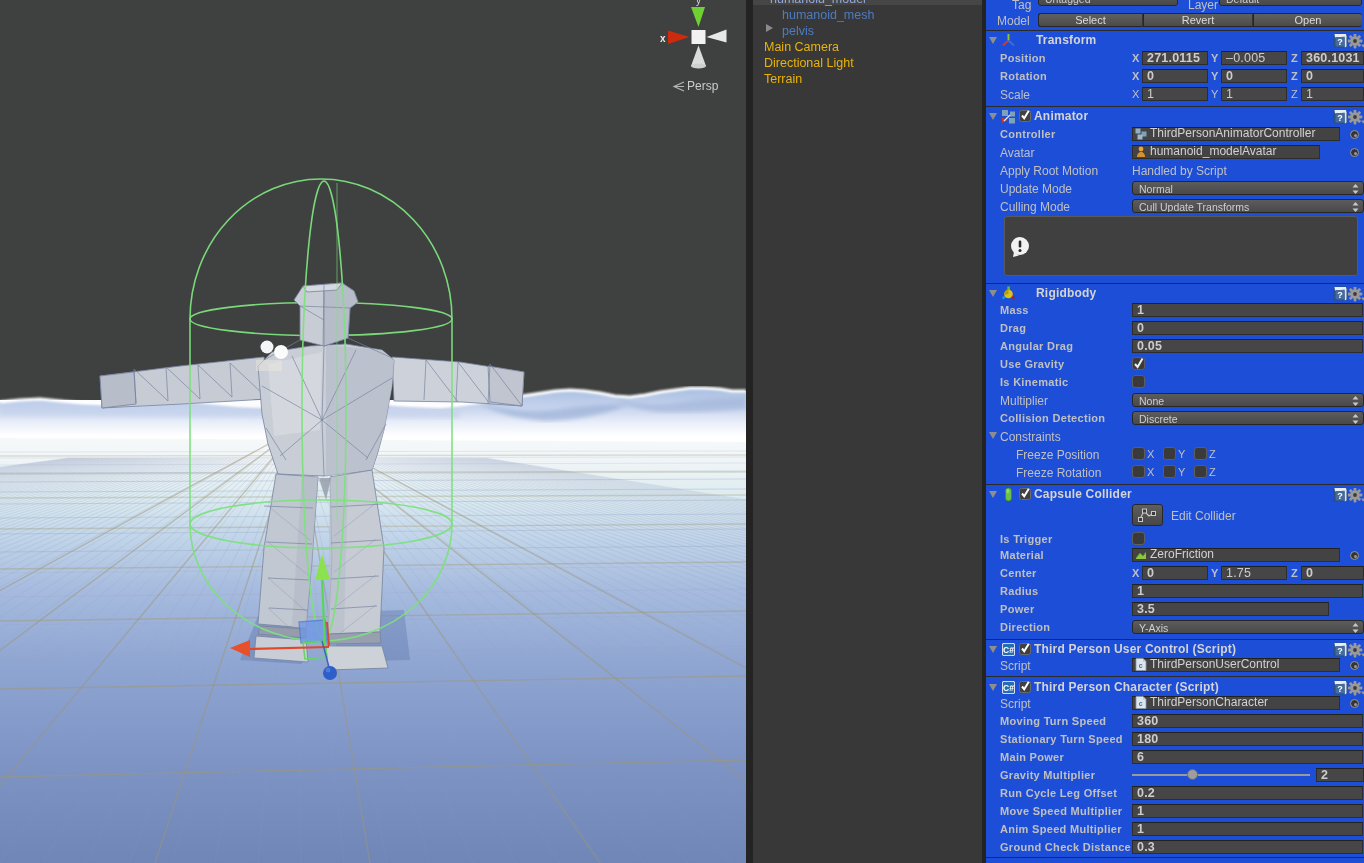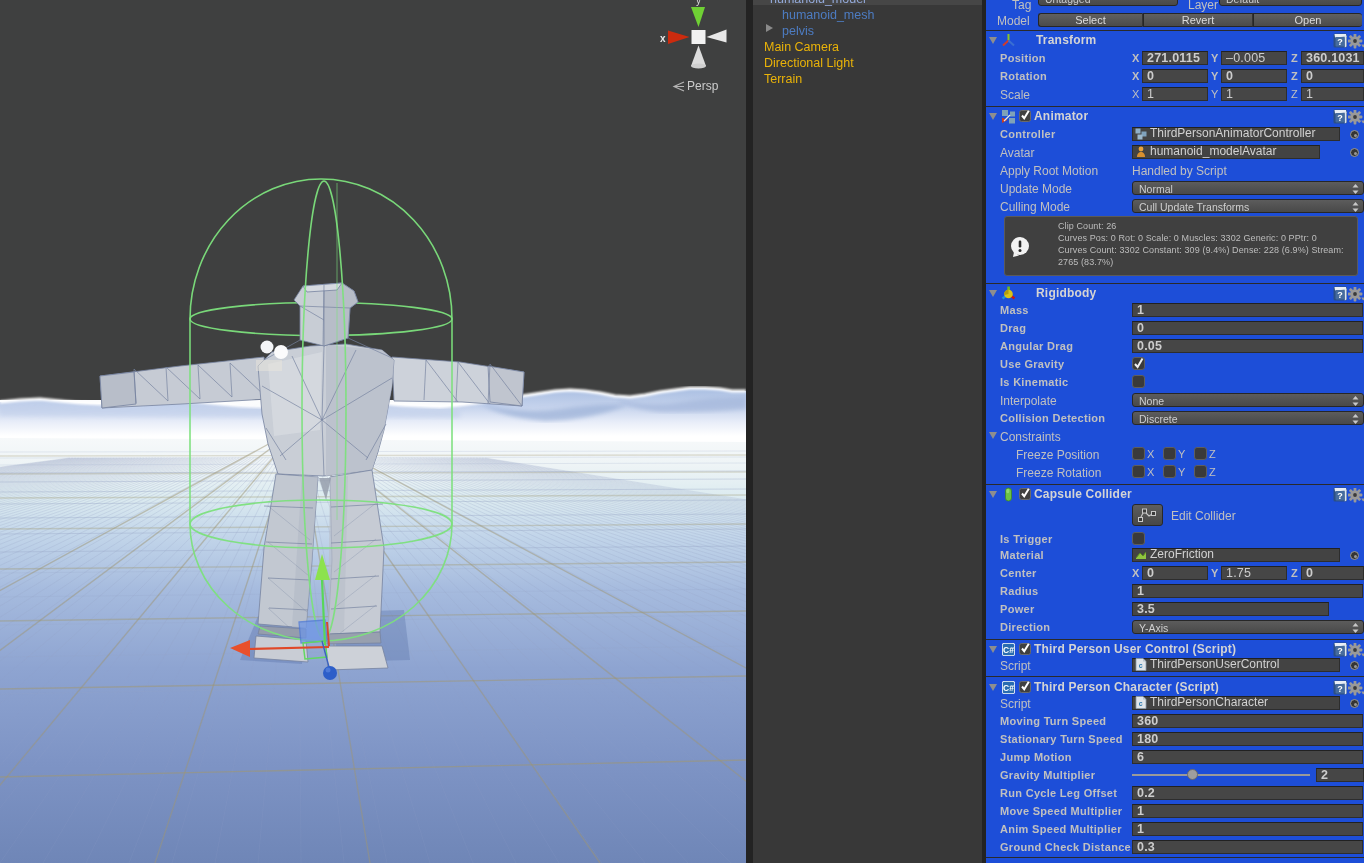--- a/index.html
+++ b/index.html
@@ -546,21 +546,20 @@
           <polygon points="3.5,0 6.5,3.5 0.5,3.5" fill="#c8c8c8"></polygon>
           <polygon points="3.5,10 6.5,6.5 0.5,6.5" fill="#c8c8c8"></polygon>
         </svg></span></div>
 <div class="abs" style="left:18px;top:216px;width:354px;height:60px;border:1px solid #5a5a5a;border-radius:3px;background:#404040">
       <svg class="abs" style="left:4px;top:19px" width="22" height="22" viewBox="0 0 22 22">
         <circle cx="11" cy="10" r="9" fill="#f2f2f2"></circle>
         <polygon points="5,16 10,19.5 4,21" fill="#f2f2f2"></polygon>
         <rect x="9.7" y="4.5" width="2.6" height="7" rx="1.2" fill="#2a2a2a"></rect>
         <circle cx="11" cy="14.6" r="1.5" fill="#2a2a2a"></circle>
       </svg>
-      <div class="abs hbt" style="left:53px;top:3px;width:304px">Clip Count: 26<br>Curves Pos: 0 Rot: 0 Scale: 0 Muscles: 3302 Generic: 0 PPtr: 0<br>Curves Count: 3302 Constant: 309 (9.4%) Dense: 228 (6.9%) Stream:<br>2765 (83.7%)</div>
     </div>
 <div class="abs" style="left:0;top:283px;width:378px;height:1px;background:#2a2a2a"></div>
 <div class="abs" style="left:0;top:284px;width:378px;height:18px">
       <span class="tri"></span>
       <span class="abs" style="left:15px;top:2px"><svg width="15" height="15" viewBox="0 0 15 15">
           <rect x="6.3" y="0.5" width="2.6" height="4" fill="#6fb820"></rect>
           <line x1="5.5" y1="9.5" x2="1.5" y2="12.5" stroke="#2090d8" stroke-width="2.2"></line>
           <line x1="9.5" y1="9.5" x2="13.5" y2="12.5" stroke="#c81414" stroke-width="2.2"></line>
           <circle cx="7.5" cy="8" r="4.3" fill="#d8c419"></circle>
           <path d="M7.5,3.7 A4.3,4.3 0 0 0 3.3,9 L7.5,8 Z" fill="#b09c10"></path>
@@ -597,21 +596,21 @@
     <div class="tf abs" style="left:146px;top:339px;width:231px"><span style="font-weight:bold">0.05</span></div>
 <span class="rlab" style="left:14px;top:358px">Use Gravity</span>
     <svg class="abs" style="left:146px;top:357px" width="14" height="14" viewBox="0 0 14 14">
       <rect x="0.5" y="0.5" width="12" height="12" rx="2.5" fill="#3a3a3a" stroke="#5e5e5e" stroke-width="1"></rect>
       <path d="M3,7 L5.6,10 L10.5,1.5" stroke="#eee" stroke-width="2" fill="none"></path>
     </svg>
 <span class="rlab" style="left:14px;top:376px">Is Kinematic</span>
     <svg class="abs" style="left:146px;top:375px" width="14" height="14" viewBox="0 0 14 14">
       <rect x="0.5" y="0.5" width="12" height="12" rx="2.5" fill="#3a3a3a" stroke="#5e5e5e" stroke-width="1"></rect>
     </svg>
-<span class="rlab n" style="left:14px;top:394px">Interpolate</span>
+<span class="rlab n" style="left:14px;top:394px">Multiplier</span>
     <div class="dd abs" style="left:146px;top:393px;width:232px">None<span class="ddar"><svg width="7" height="10" viewBox="0 0 7 10">
           <polygon points="3.5,0 6.5,3.5 0.5,3.5" fill="#c8c8c8"></polygon>
           <polygon points="3.5,10 6.5,6.5 0.5,6.5" fill="#c8c8c8"></polygon>
         </svg></span></div>
 <span class="rlab" style="left:14px;top:412px">Collision Detection</span>
     <div class="dd abs" style="left:146px;top:411px;width:232px">Discrete<span class="ddar"><svg width="7" height="10" viewBox="0 0 7 10">
           <polygon points="3.5,0 6.5,3.5 0.5,3.5" fill="#c8c8c8"></polygon>
           <polygon points="3.5,10 6.5,6.5 0.5,6.5" fill="#c8c8c8"></polygon>
         </svg></span></div>
 <span class="tri" style="top:432px;left:3px"></span>
@@ -808,21 +807,21 @@
         <path d="M8,0.5 V3.5 H11 Z" fill="#b8c4ce"></path>
         <text x="5.6" y="10" font-size="7" font-weight="bold" fill="#2878b0" text-anchor="middle" font-family="Liberation Sans">c</text>
       </svg>
       <span class="oft">ThirdPersonCharacter</span>
     </div>
     <span class="pick abs" style="left:364px;top:699px"></span>
 <span class="rlab" style="left:14px;top:715px">Moving Turn Speed</span>
     <div class="tf abs" style="left:146px;top:714px;width:231px"><span style="font-weight:bold">360</span></div>
 <span class="rlab" style="left:14px;top:733px">Stationary Turn Speed</span>
     <div class="tf abs" style="left:146px;top:732px;width:231px"><span style="font-weight:bold">180</span></div>
-<span class="rlab" style="left:14px;top:751px">Jump Motion</span>
+<span class="rlab" style="left:14px;top:751px">Main Power</span>
     <div class="tf abs" style="left:146px;top:750px;width:231px"><span style="font-weight:bold">6</span></div>
 <span class="rlab" style="left:14px;top:769px">Gravity Multiplier</span>
 <div class="abs" style="left:146px;top:774px;width:178px;height:2px;background:#9a9a9a"></div>
 <div class="abs" style="left:201px;top:769px;width:11px;height:11px;border-radius:50%;background:#9e9e9e;border:1px solid #6a6a6a"></div>
 <div class="tf abs" style="left:330px;top:768px;width:48px"><span style="font-weight:bold">2</span></div>
 <span class="rlab" style="left:14px;top:787px">Run Cycle Leg Offset</span>
     <div class="tf abs" style="left:146px;top:786px;width:231px"><span style="font-weight:bold">0.2</span></div>
 <span class="rlab" style="left:14px;top:805px">Move Speed Multiplier</span>
     <div class="tf abs" style="left:146px;top:804px;width:231px"><span style="font-weight:bold">1</span></div>
 <span class="rlab" style="left:14px;top:823px">Anim Speed Multiplier</span>

